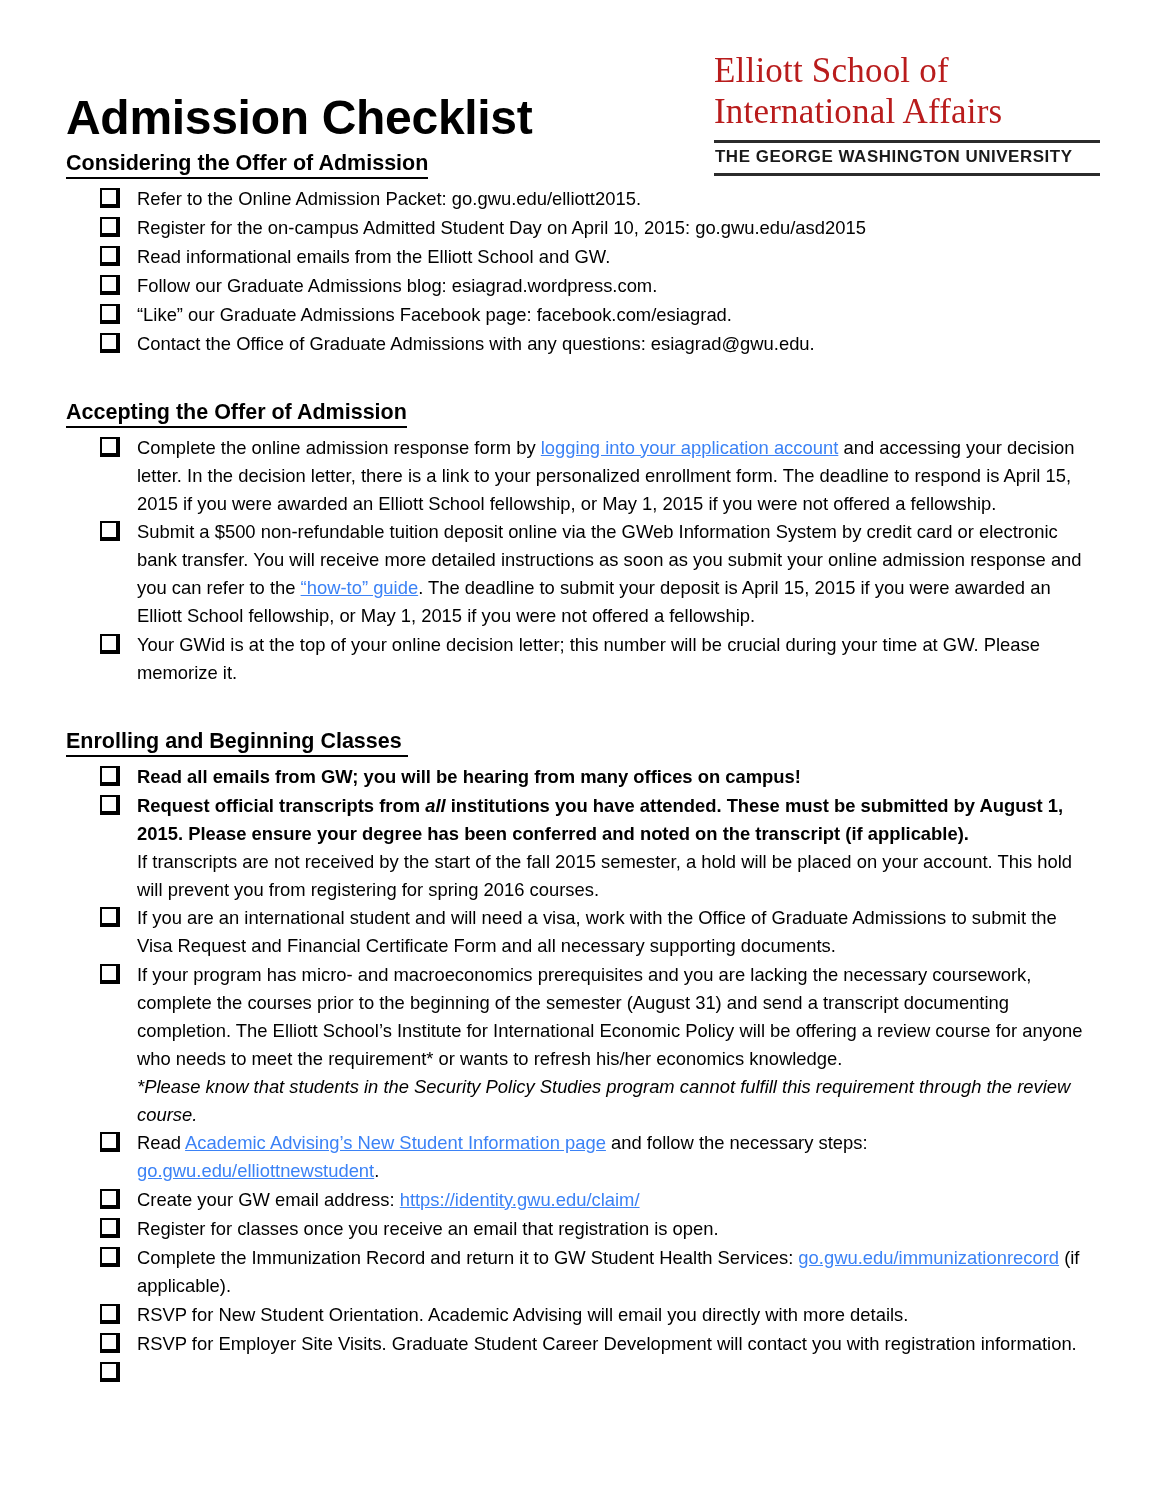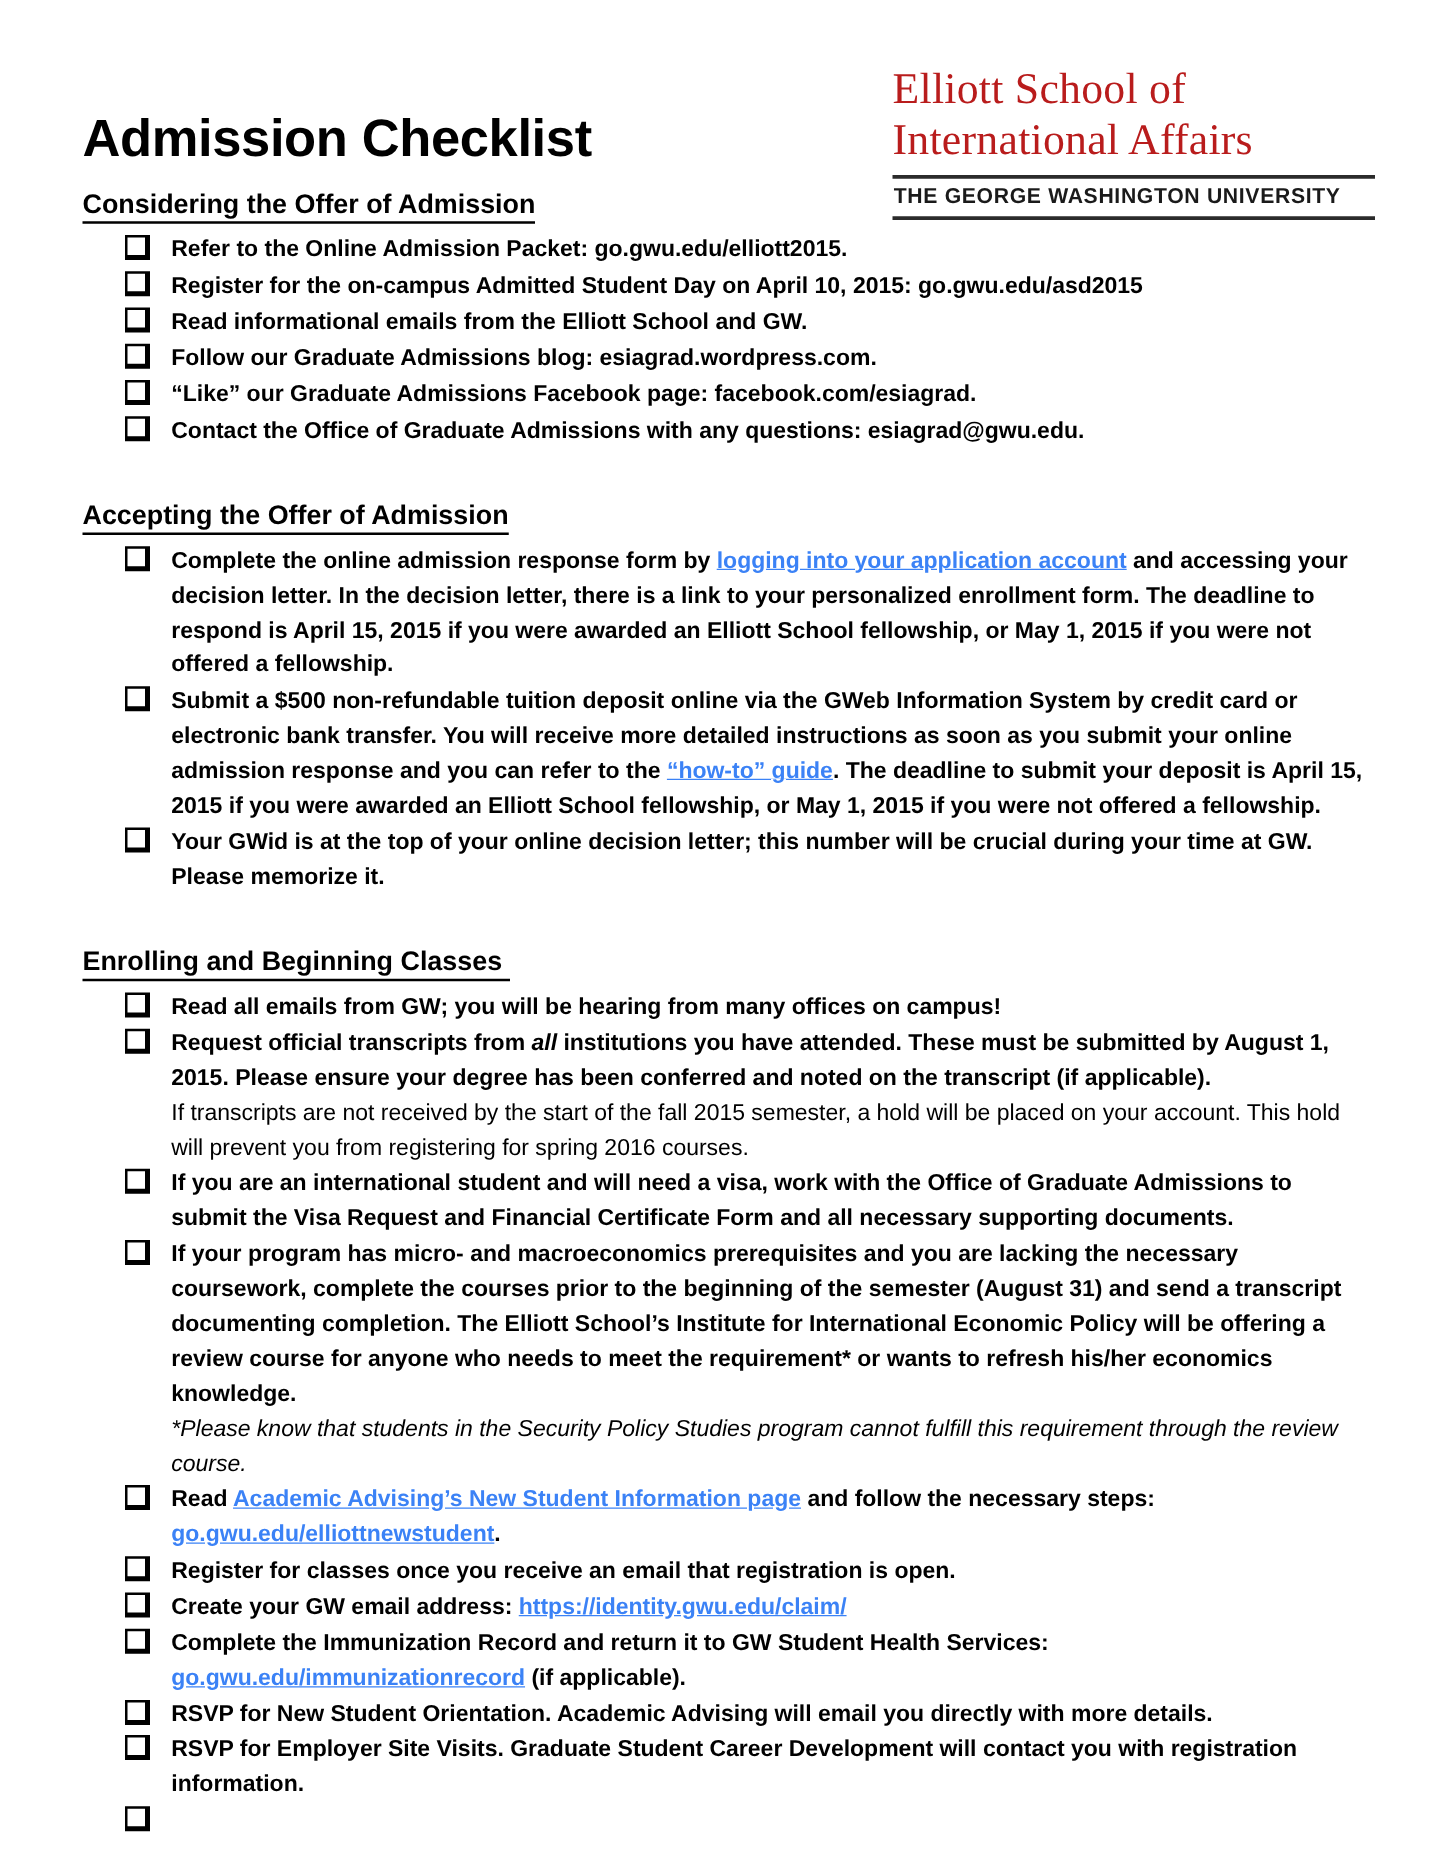--- a/index.html
+++ b/index.html
@@ -26,21 +26,21 @@
 
   
   .header {
     position: relative;
     height: 150px;
   }
   .doc-title {
     position: absolute;
     left: 66px;
     top: 62px;
-    font-size: 42px;
+    font-size: 48px;
     font-weight: bold;
     letter-spacing: -0.3px;
     line-height: 1;
     white-space: nowrap;
   }
 
   .logo {
     position: absolute;
     left: 714px;
     top: 50px;
@@ -99,21 +99,20 @@
     padding: 0;
   }
   .item {
     position: relative;
     padding-left: 137px;
     padding-right: 60px;
     font-size: 18.4px;
     line-height: 1.52;
     margin: 0 0 1px 0;
     text-align: left;
-    font-weight: bold;
   }
   .item .box {
     position: absolute;
     left: 100px;
     top: 3px;
     width: 14px;
     height: 14px;
     border: 2px solid #000;
     border-right-width: 4px;
     border-bottom-width: 4px;
@@ -236,26 +235,26 @@
           <span class="box"></span>
           <span>If your program has micro- and macroeconomics prerequisites and you are lacking the necessary coursework, complete the courses prior to the beginning of the semester (August 31) and send a transcript documenting completion.  The Elliott School’s Institute for International Economic Policy will be offering a review course for anyone who needs to meet the requirement* or wants to refresh his/her economics knowledge.</span>
         </li>
         <li class="subpara italic">*Please know that students in the Security Policy Studies program cannot fulfill this requirement through the review course.</li>
 
         <li class="item">
           <span class="box"></span><span>Read </span><a class="link" href="#">Academic Advising’s New Student Information page</a><span> and follow the necessary steps: </span><a class="link" href="#">go.gwu.edu/elliottnewstudent</a><span>.</span>
         </li>
 
         <li class="item">
+          <span class="box"></span><span>Create your GW email address: </span><a class="link" href="#">https://identity.gwu.edu/claim/</a>
+        </li>
+
+        <li class="item">
           <span class="box"></span>
           <span>Register for classes once you receive an email that registration is open.</span>
-        </li>
-
-        <li class="item">
-          <span class="box"></span><span>Create your GW email address: </span><a class="link" href="#">https://identity.gwu.edu/claim/</a>
         </li>
 
         <li class="item">
           <span class="box"></span><span>Complete the Immunization Record and return it to GW Student Health Services: </span><a class="link" href="#">go.gwu.edu/immunizationrecord</a><span> (if applicable).</span>
         </li>
 
         <li class="item">
           <span class="box"></span>
           <span>RSVP for New Student Orientation.  Academic Advising will email you directly with more details.</span>
         </li>

